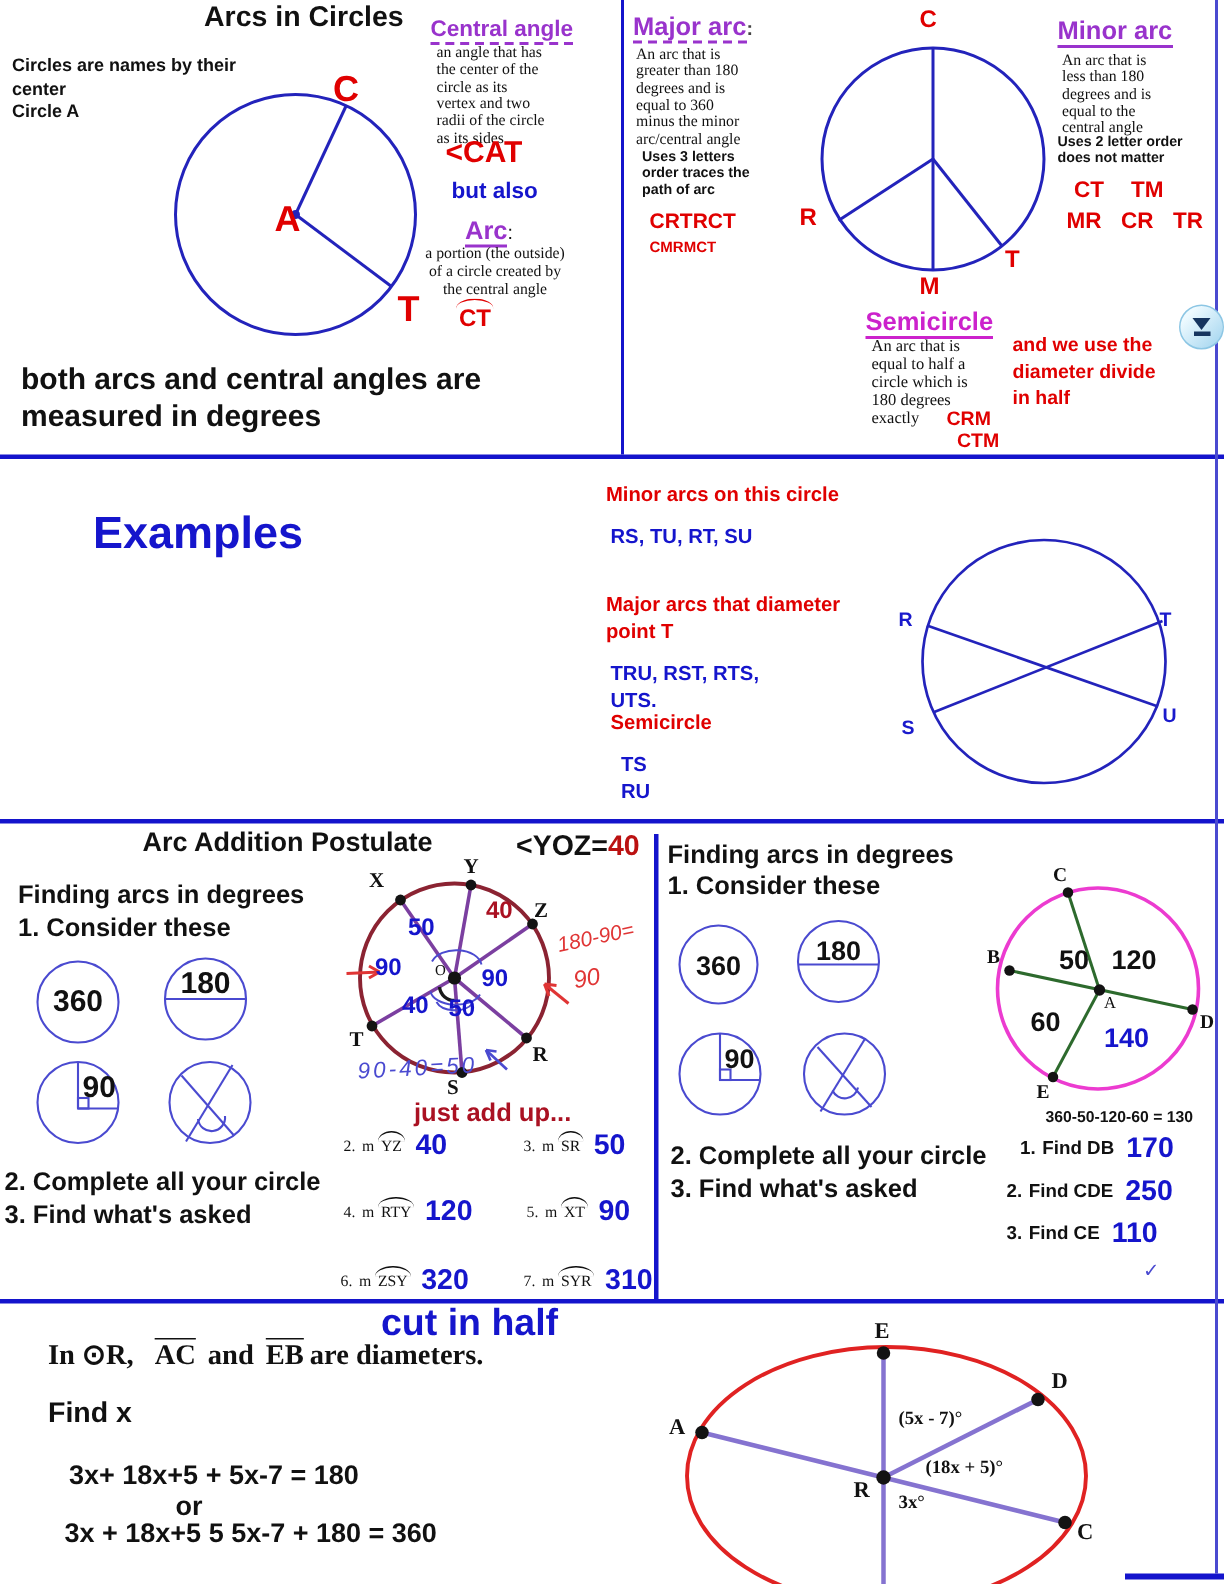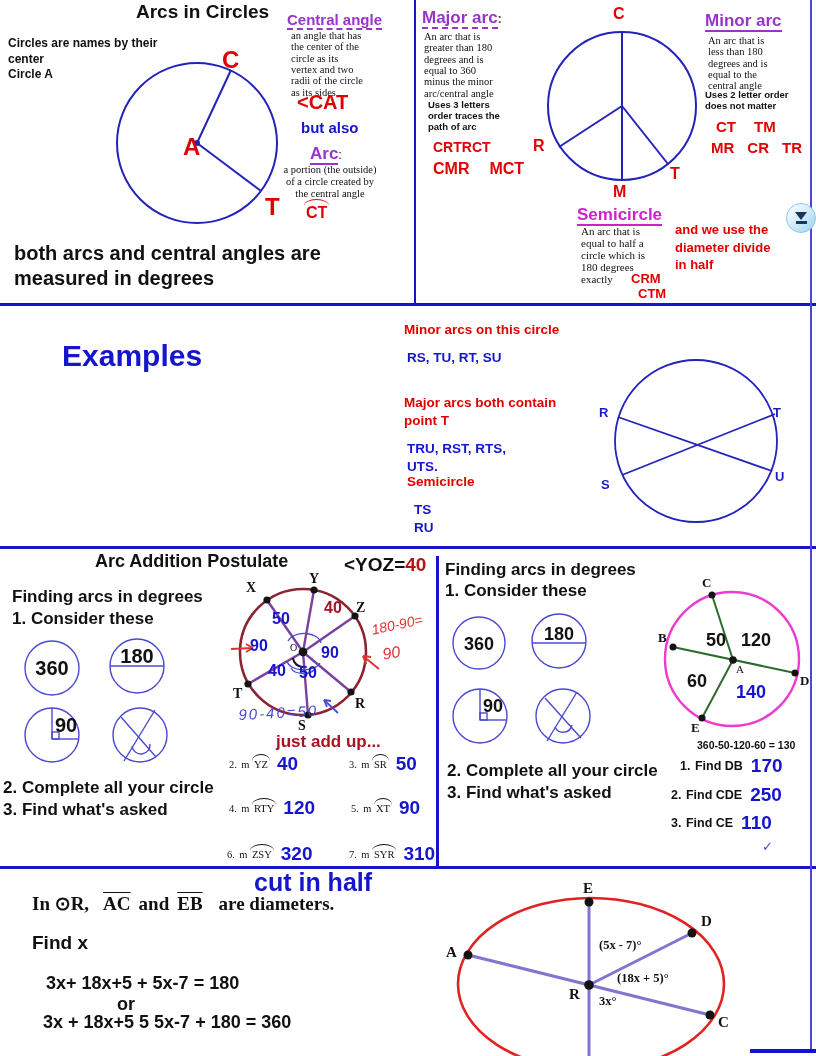--- a/index.html
+++ b/index.html
@@ -205,21 +205,21 @@
   <div class="t serif" style="left:424px;top:31px;font-size:10.5px;line-height:1.08">An arc that is
 greater than 180
 degrees and is
 equal to 360
 minus the minor
 arc/central angle</div>
   <div class="t b" style="left:428px;top:100px;font-size:9.5px;line-height:1.15">Uses 3 letters
 order traces the
 path of arc</div>
   <div class="t b red row" style="left:433px;top:139px;font-size:14px;"><span>CRT</span><span>RCT</span></div>
-  <div class="t b red row" style="left:433px;top:160px;font-size:16px;gap:20px"><span>CMR</span><span>MCT</span></div>
+  <div class="t b red row" style="left:433px;top:160px;font-size:10px;gap:0"><span>CMR</span><span>MCT</span></div>
   <div class="t b red" style="left:613px;top:5px;font-size:16px">C</div>
   <div class="t b red" style="left:533px;top:137px;font-size:16px">R</div>
   <div class="t b red" style="left:613px;top:183px;font-size:16px">M</div>
   <div class="t b red" style="left:670px;top:165px;font-size:16px">T</div>
 
   <div class="t b purple" style="left:705px;top:11px;font-size:17px"><span class="u">Minor arc</span></div>
   <div class="t serif" style="left:708px;top:35px;font-size:10.5px;line-height:1.08">An arc that is
 less than 180
 degrees and is
 equal to the
@@ -242,21 +242,21 @@
 in half</div>
 
   <div class="page-icon">
       <span class="tri"></span>
       <span class="bar"></span>
     </div>
 
   <div class="t b blue" style="left:62px;top:338px;font-size:30px">Examples</div>
   <div class="t b red" style="left:404px;top:322px;font-size:13.5px">Minor arcs on this circle</div>
   <div class="t b blue" style="left:407px;top:350px;font-size:13.5px">RS, TU, RT, SU</div>
-  <div class="t b red" style="left:404px;top:394px;font-size:13.5px;line-height:1.35">Major arcs both contain
+  <div class="t b red" style="left:404px;top:394px;font-size:13.5px;line-height:1.35">Major arcs that diameter
 point T</div>
   <div class="t b blue" style="left:407px;top:440px;font-size:13.5px;line-height:1.3">TRU, RST, RTS,
 UTS.</div>
   <div class="t b red" style="left:407px;top:474px;font-size:13.5px">Semicircle</div>
   <div class="t b blue" style="left:414px;top:501px;font-size:13.5px;line-height:1.35">TS
 RU</div>
   <div class="t b navy" style="left:599px;top:405px;font-size:13px">R</div>
   <div class="t b navy" style="left:773px;top:405px;font-size:13px">T</div>
   <div class="t b navy" style="left:601px;top:477px;font-size:13px">S</div>
   <div class="t b navy" style="left:775px;top:469px;font-size:13px">U</div>
@@ -316,21 +316,21 @@
   <div class="t b blue" style="left:736px;top:682px;font-size:18px">140</div>
   <div class="t b" style="left:697px;top:739px;font-size:10.5px">360-50-120-60 = 130</div>
 
   <div class="prob" style="left:680px;top:755px"><span class="lab">1.</span> <span class="lab">Find DB</span><span class="aval">170</span></div>
   <div class="prob" style="left:671px;top:784px"><span class="lab">2.</span> <span class="lab">Find CDE</span><span class="aval">250</span></div>
   <div class="prob" style="left:671px;top:812px"><span class="lab">3.</span> <span class="lab">Find CE</span><span class="aval">110</span></div>
   <div class="t" style="left:762px;top:839px;font-size:13px;color:#4a4ad0">✓</div>
 
   <div class="t b blue" style="left:254px;top:868px;font-size:25px">cut in half</div>
   <div class="t b serif" style="left:32px;top:893px;font-size:19px;white-space:nowrap">
-    <span>In ⊙R,</span><span class="ov" style="margin-left:14px">AC</span><span style="margin-left:8px">and</span><span class="ov" style="margin-left:8px">EB</span><span style="margin-left:16px">are diameters.</span>
+    <span>In ⊙R,</span><span class="ov" style="margin-left:14px">AC</span><span style="margin-left:8px">and</span><span class="ov" style="margin-left:8px">EB</span><span style="margin-left:4px">are diameters.</span>
   </div>
   <div class="t b" style="left:32px;top:932px;font-size:19px">Find x</div>
   <div class="t b" style="left:46px;top:973px;font-size:18px">3x+ 18x+5 + 5x-7 = 180</div>
   <div class="t b" style="left:117px;top:994px;font-size:18px">or</div>
   <div class="t b" style="left:43px;top:1012px;font-size:18px">3x + 18x+5 5 5x-7 + 180 = 360</div>
   <div class="t b serif" style="left:583px;top:880px;font-size:15px">E</div>
   <div class="t b serif" style="left:701px;top:913px;font-size:15px">D</div>
   <div class="t b serif" style="left:446px;top:944px;font-size:15px">A</div>
   <div class="t b serif" style="left:718px;top:1014px;font-size:15px">C</div>
   <div class="t b serif" style="left:569px;top:986px;font-size:15px">R</div>

